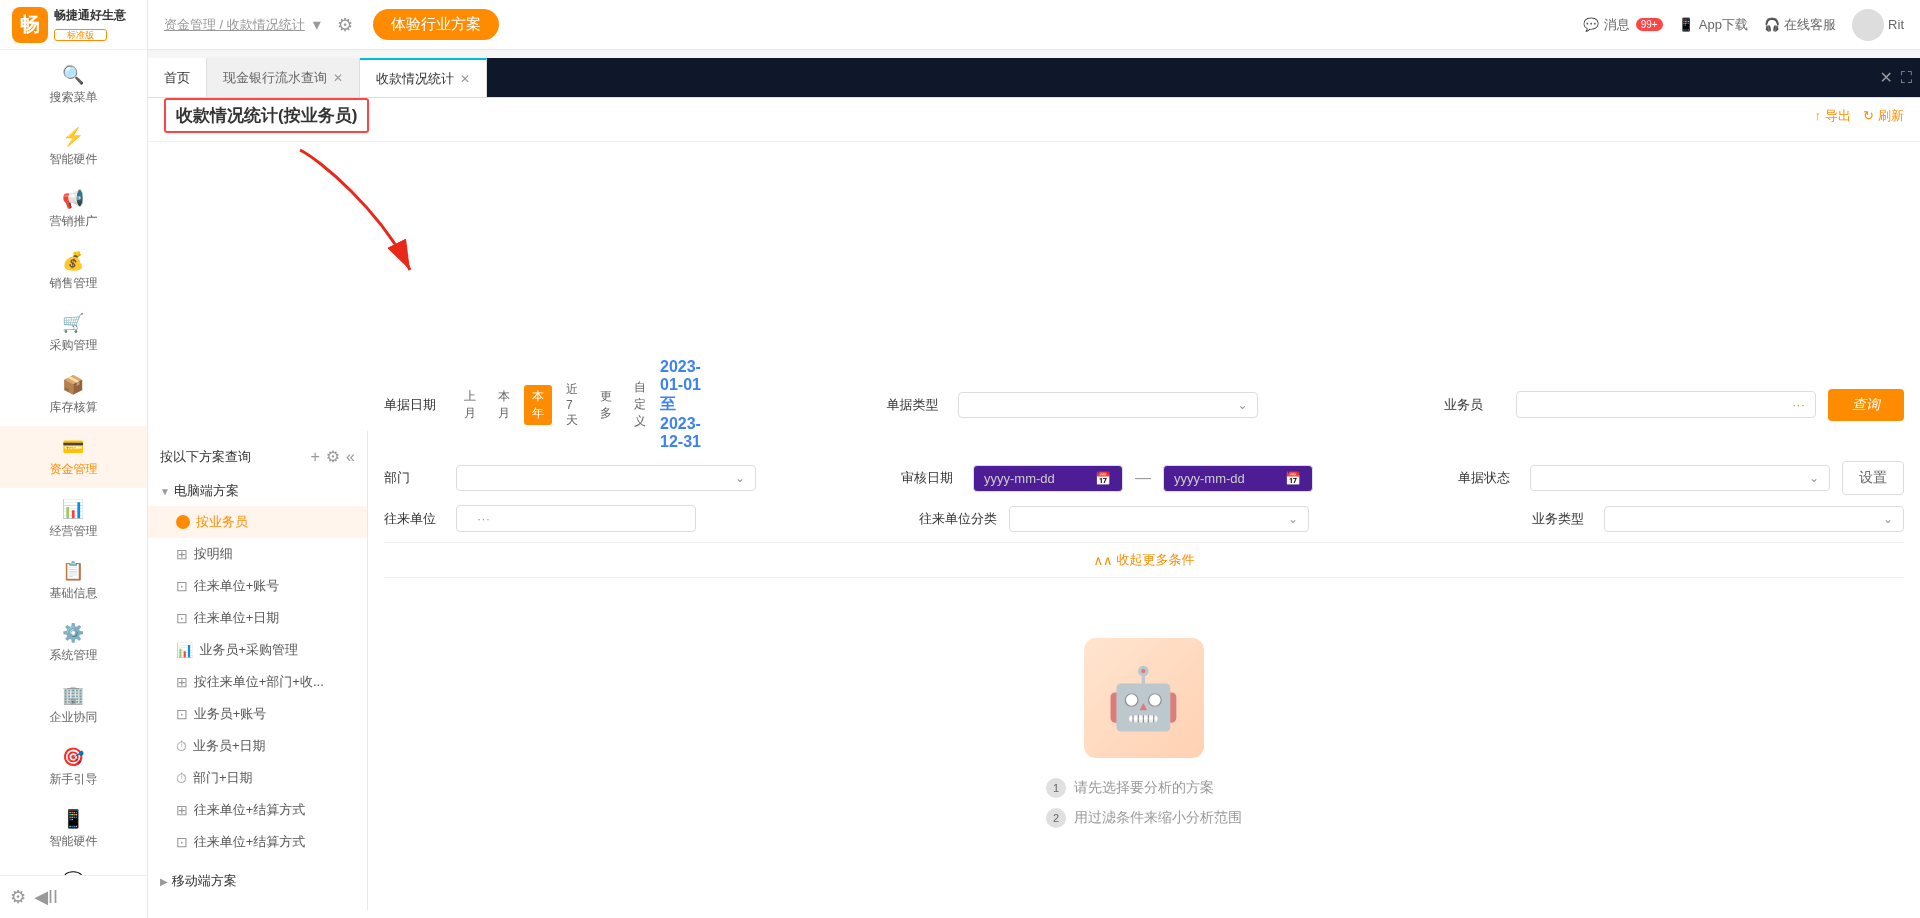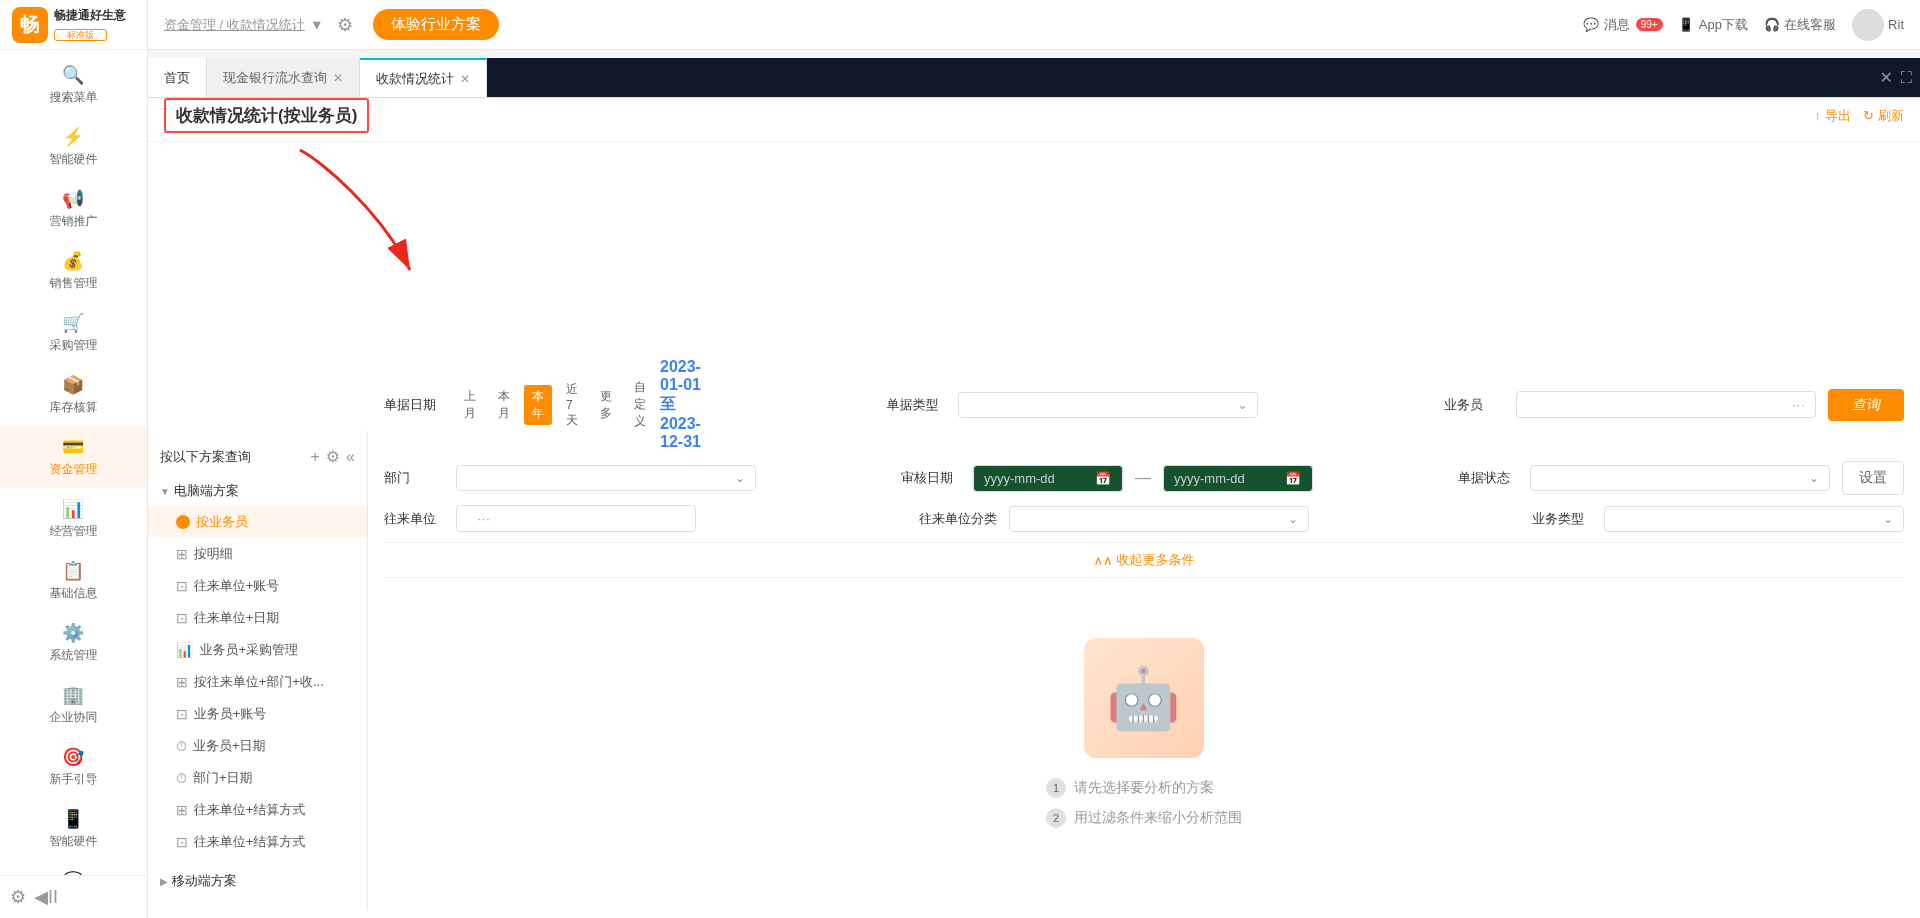--- a/index.html
+++ b/index.html
@@ -131,21 +131,21 @@
     .filter-select {
       display: flex; align-items: center; gap: 4px; border: 1px solid #ddd;
       border-radius: 4px; padding: 5px 10px; font-size: 13px; color: #333;
       min-width: 200px; cursor: pointer; background: #fff;
     }
     .filter-select-wide { min-width: 300px; }
     .filter-select .chevron { color: #999; font-size: 12px; margin-left: auto; }
     .date-input-group {
       display: flex; align-items: center; gap: 4px; border: 1px solid #ddd;
       border-radius: 4px; padding: 5px 10px; font-size: 13px; color: #999;
-      min-width: 150px; background: #14532d;
+      min-width: 150px; background: #4c1d95;
     }
     .date-sep { color: #999; }
     .btn-query {
       background: #ff8c00; color: #fff; border: none; border-radius: 4px;
       padding: 7px 24px; font-size: 14px; cursor: pointer; font-style: italic;
     }
     .btn-settings {
       background: #fff; color: #666; border: 1px solid #ddd; border-radius: 4px;
       padding: 7px 16px; font-size: 14px; cursor: pointer;
     }

